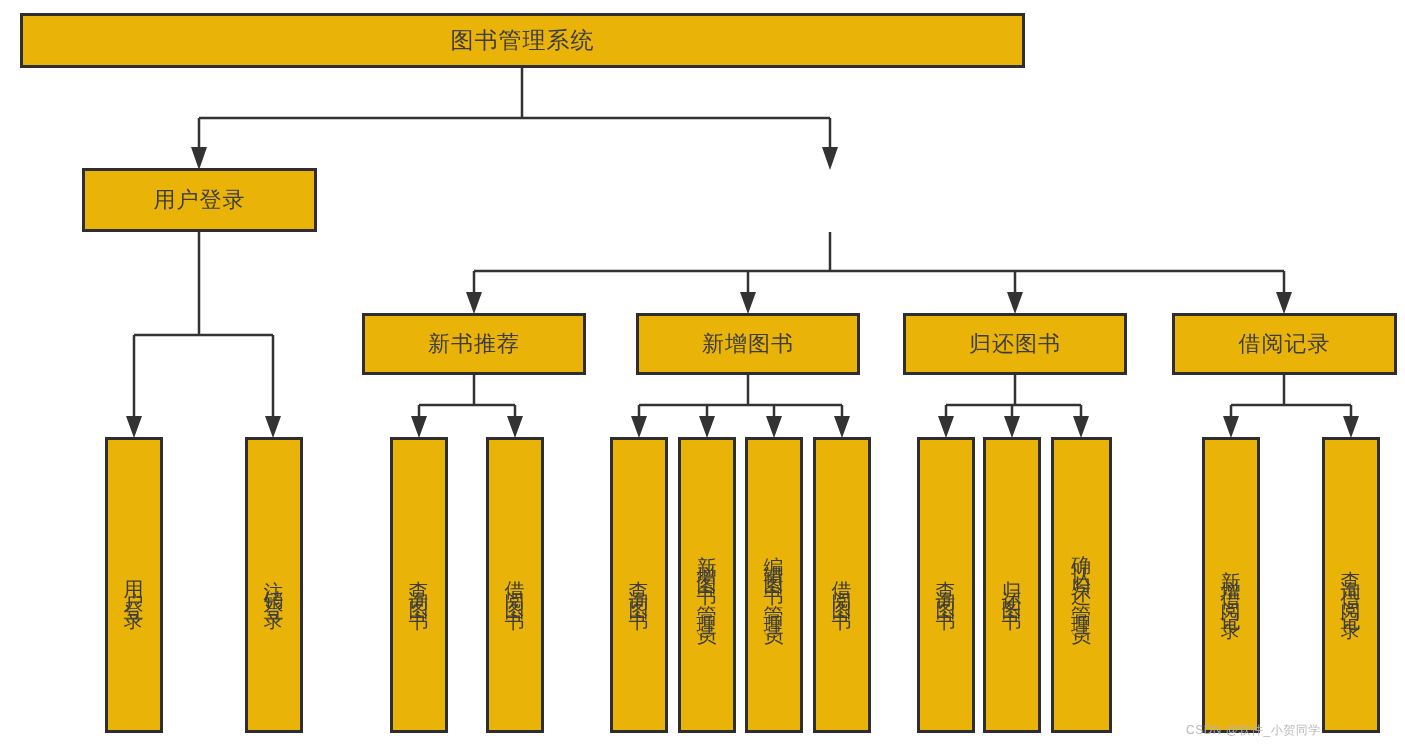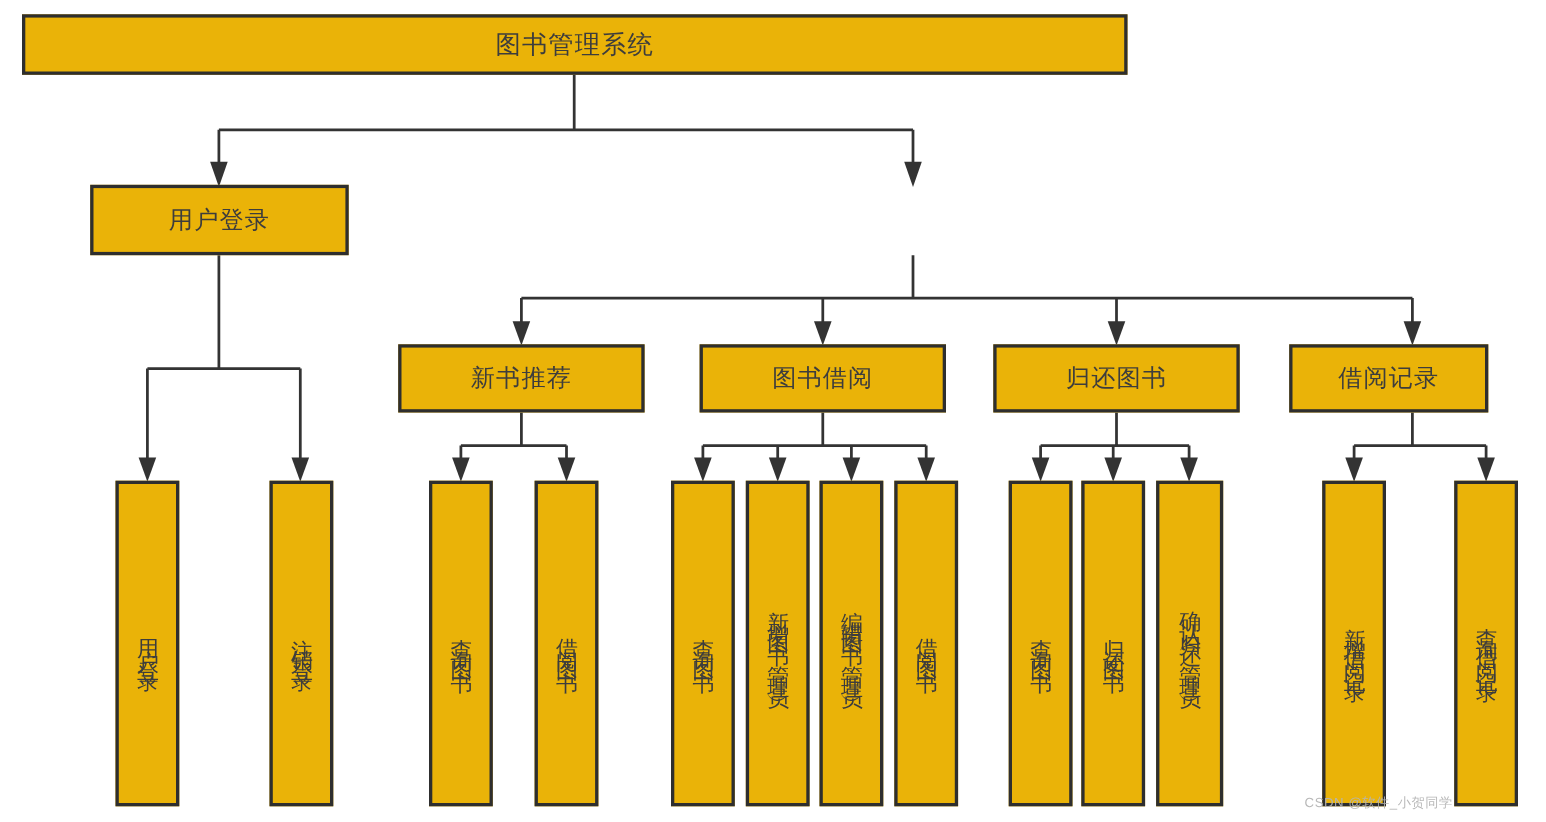--- a/index.html
+++ b/index.html
@@ -93,26 +93,26 @@
   </div>
 
   <div class="node h" style="left:82px;top:168px;width:235px;height:64px">
     <span>用户登录</span>
   </div>
 
   <div class="node h" style="left:362px;top:313px;width:224px;height:62px">
     <span>新书推荐</span>
   </div>
   <div class="node h" style="left:636px;top:313px;width:224px;height:62px">
-    <span>图书借阅</span>
+    <span>新增图书</span>
   </div>
   <div class="node h" style="left:903px;top:313px;width:224px;height:62px">
     <span>归还图书</span>
   </div>
-  <div class="node h" style="left:1172px;top:313px;width:181px;height:62px">
+  <div class="node h" style="left:1172px;top:313px;width:225px;height:62px">
     <span>借阅记录</span>
   </div>
 
   <div class="node v" style="left:105px;top:437px;width:58px;height:296px">
     <span>用户登录</span>
   </div>
   <div class="node v" style="left:245px;top:437px;width:58px;height:296px">
     <span>注销登录</span>
   </div>
 

